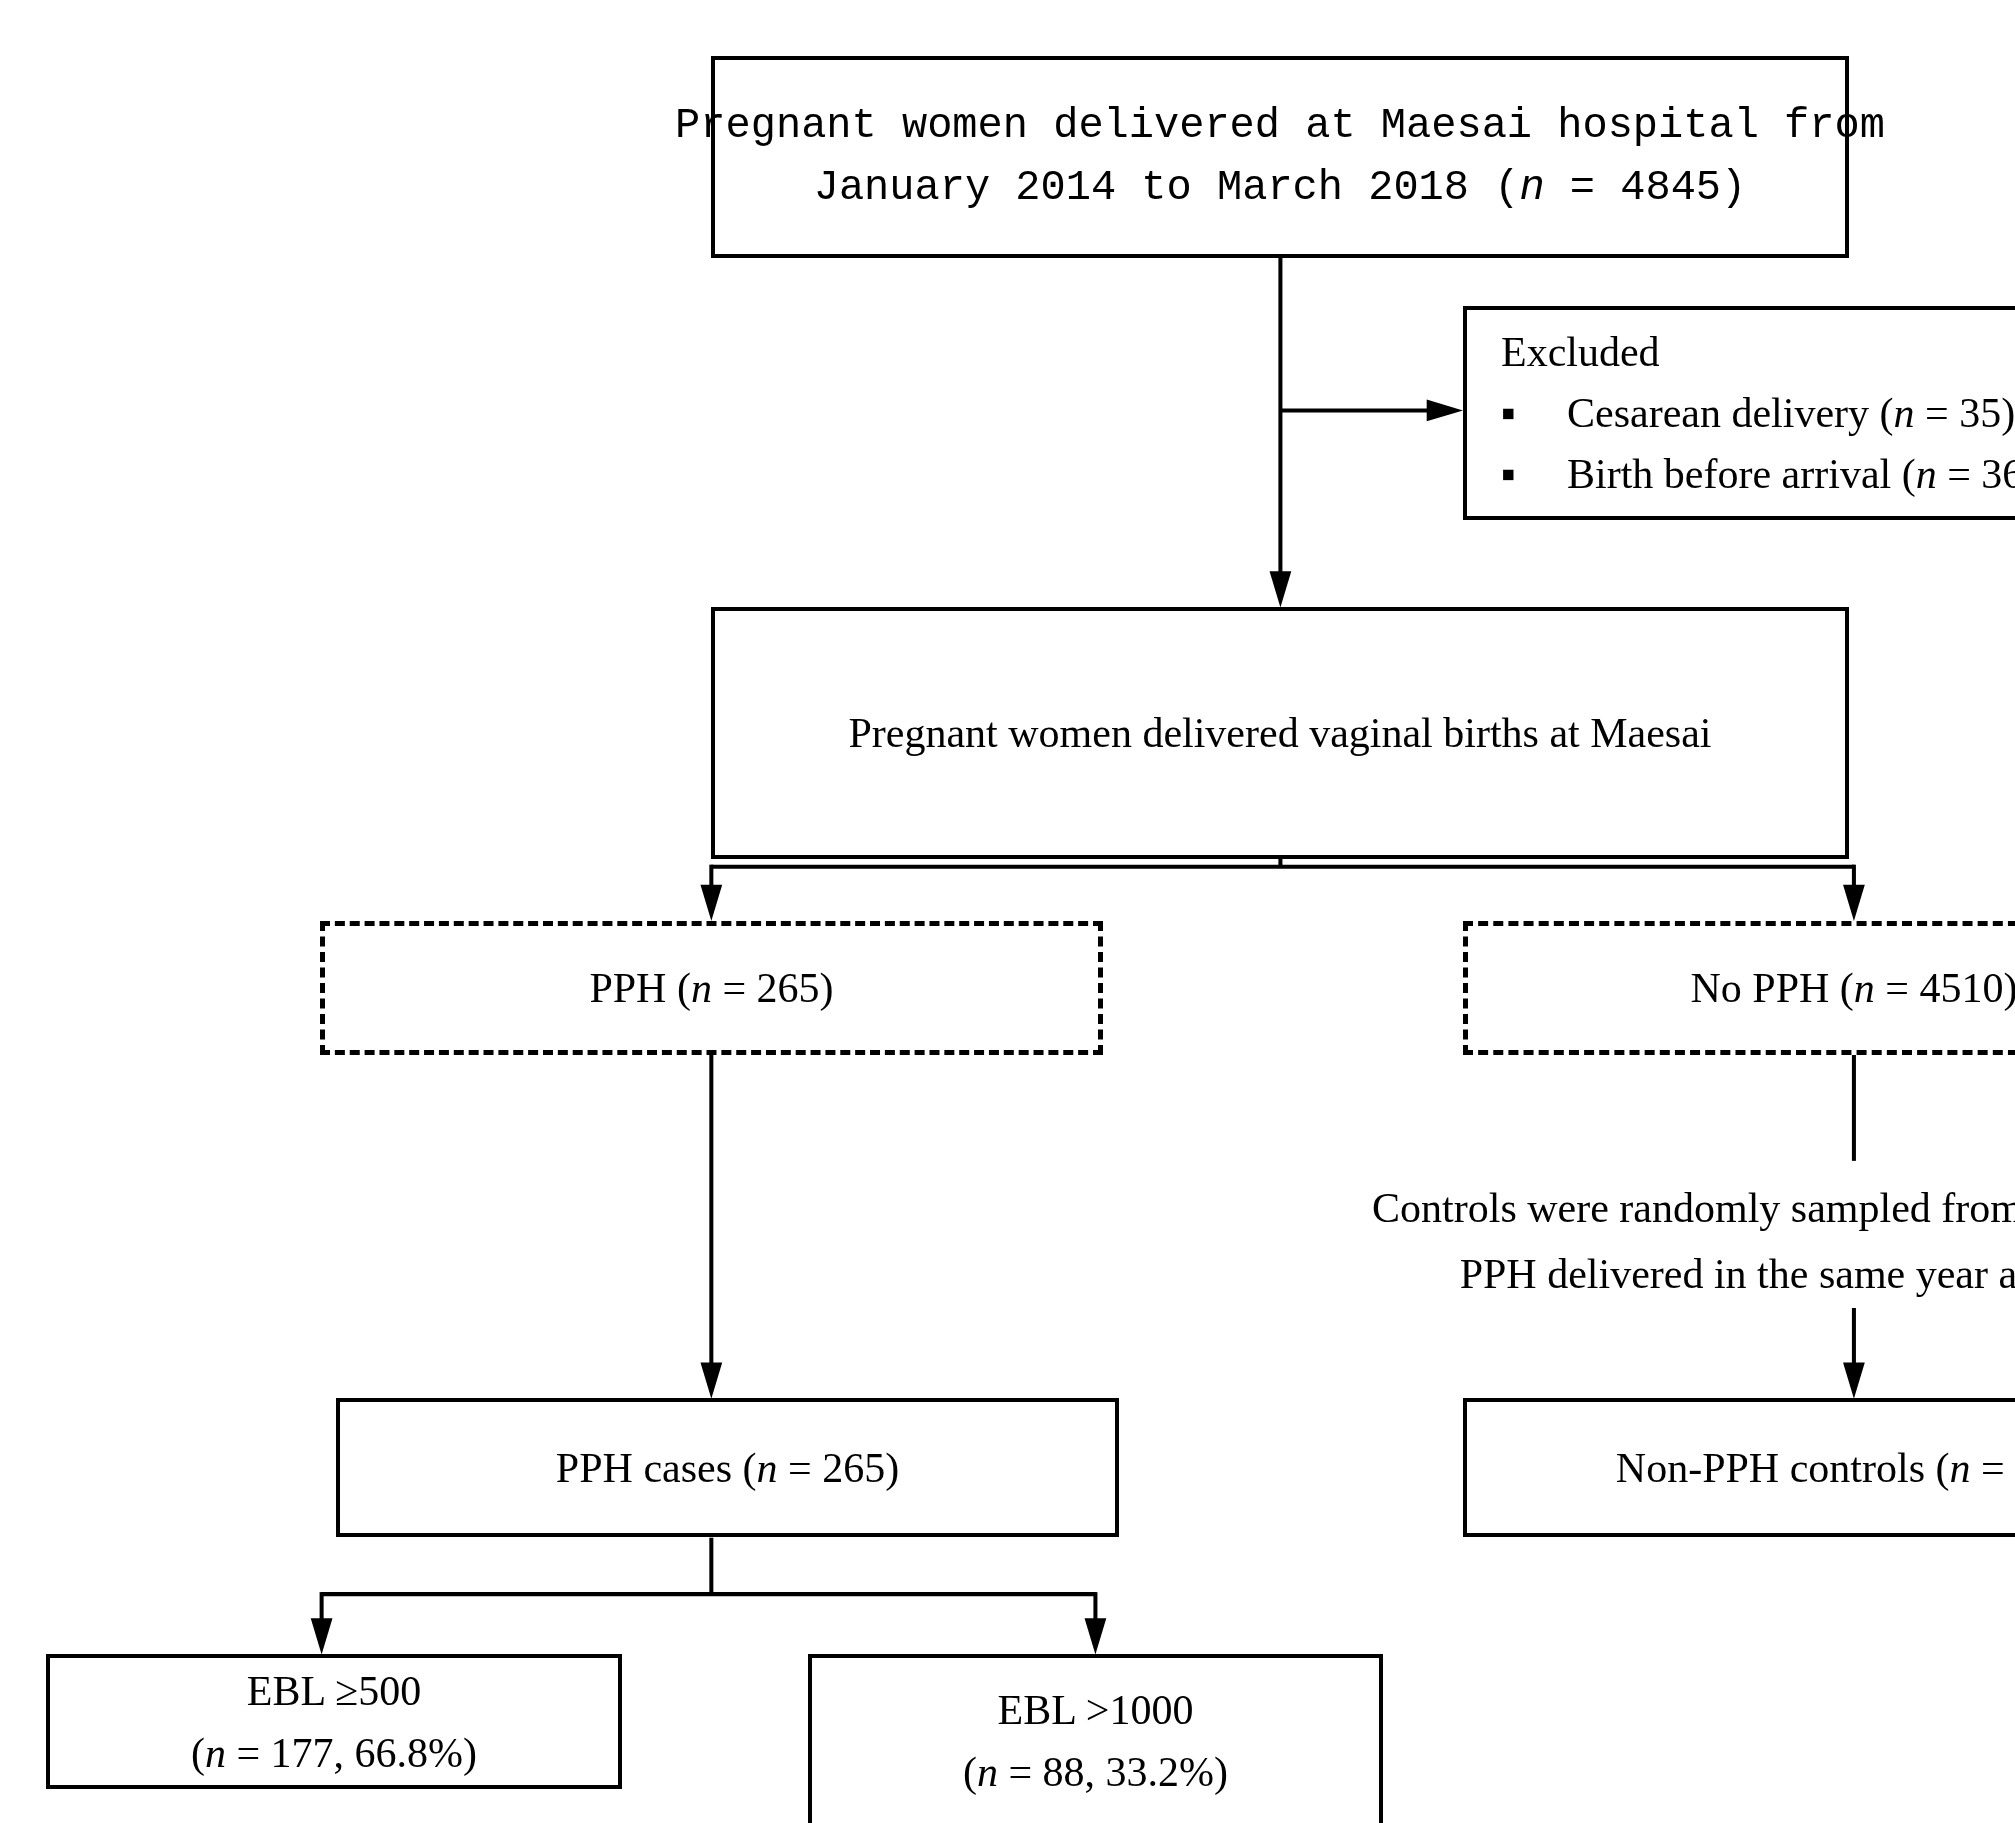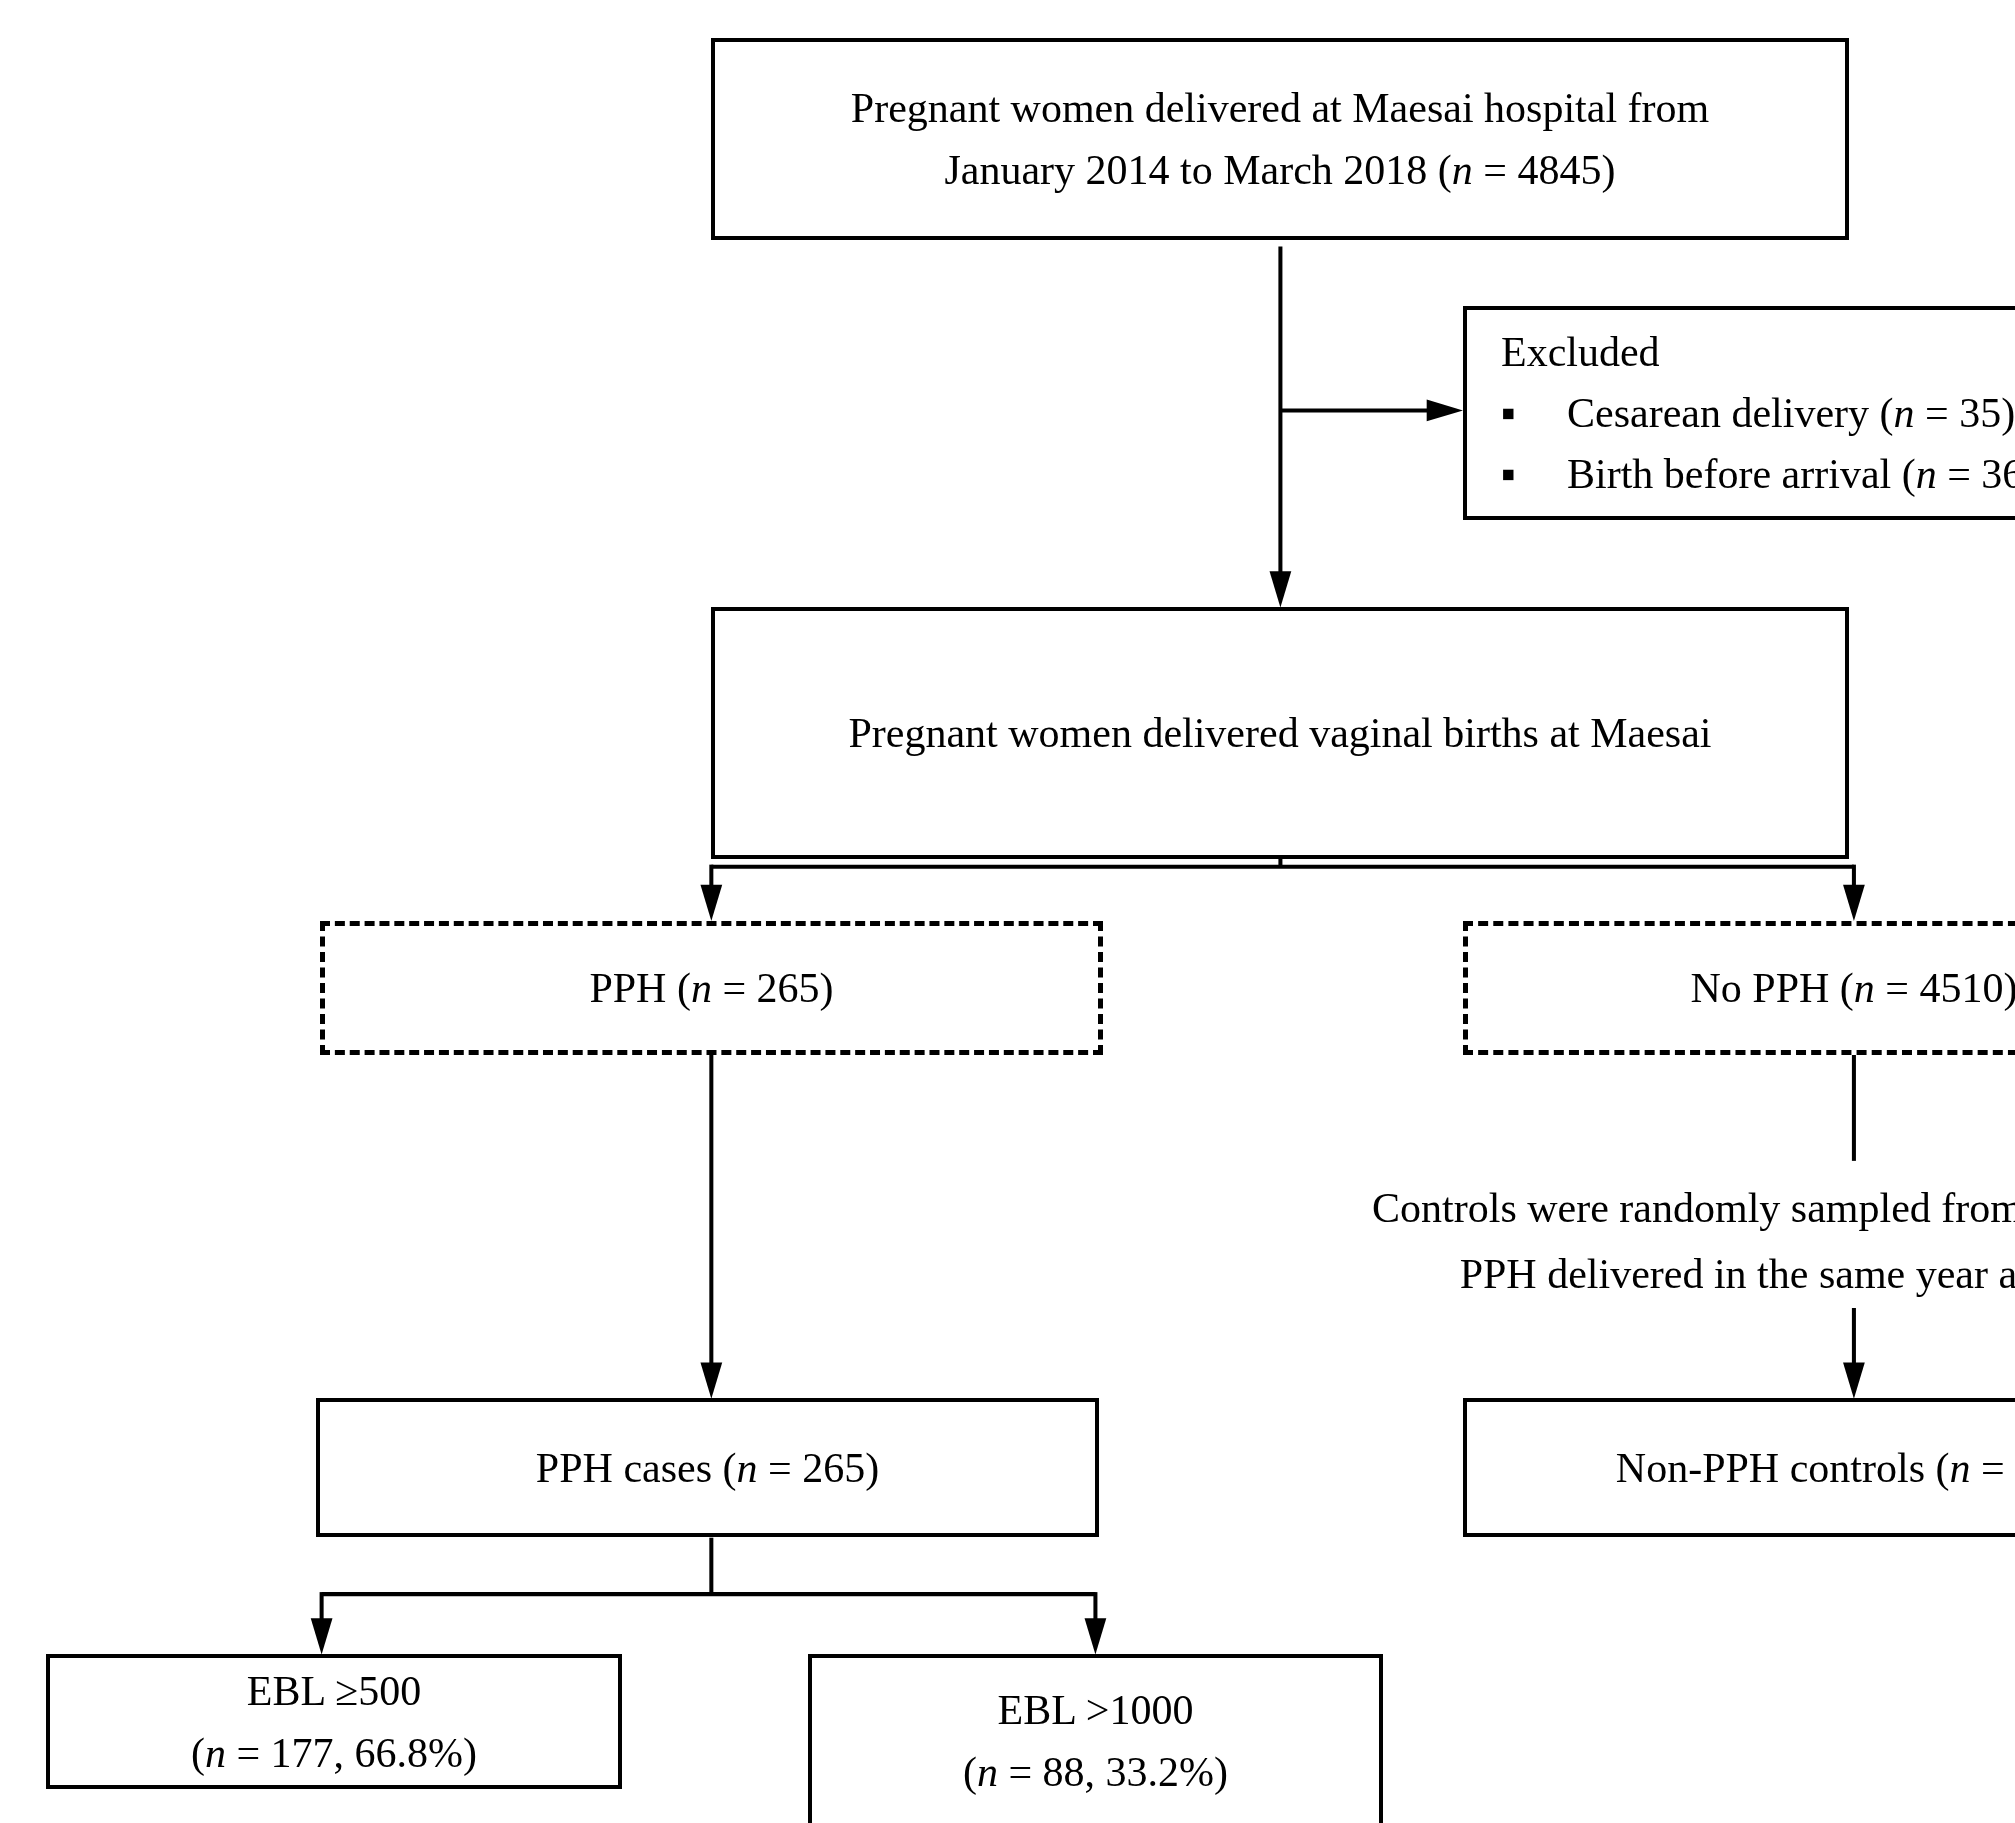--- a/index.html
+++ b/index.html
@@ -56,21 +56,21 @@
     <polygon points="3540,991 3540,1045 3630,1018"></polygon>
     <polygon points="1738,2195 1792,2195 1765,2285"></polygon>
     <polygon points="4573,2195 4627,2195 4600,2285"></polygon>
     <polygon points="1738,3380 1792,3380 1765,3470"></polygon>
     <polygon points="4573,3380 4627,3380 4600,3470"></polygon>
     <polygon points="771,4015 825,4015 798,4105"></polygon>
     <polygon points="2691,4015 2745,4015 2718,4105"></polygon>
   </g>
 </svg>
 
-<div class="box" style="left:711px; top:38px; width:1138px; height:202px;">
+<div class="box" style="left:711px; top:56px; width:1138px; height:202px;font-family:Liberation Mono, monospace;">
     <div class="tl"><span>Pregnant women delivered at Maesai hospital from</span></div>
     <div class="tl"><span>January 2014 to March 2018 (</span><span class="it">n</span><span> = 4845)</span></div>
   </div>
 
 <div class="box leftbox" style="left:1463px; top:306px; width:782px; height:214px;">
     <div class="tl"><span>Excluded</span></div>
     <div class="tl"><span class="blt">▪</span><span>Cesarean delivery (</span><span class="it">n</span><span> = 35)</span></div>
     <div class="tl"><span class="blt">▪</span><span>Birth before arrival (</span><span class="it">n</span><span> = 36)</span></div>
   </div>
 
@@ -84,21 +84,21 @@
 
 <div class="box dashed" style="left:1463px; top:921px; width:782px; height:134px;">
     <div class="tl"><span>No PPH (</span><span class="it">n</span><span> = 4510)</span></div>
   </div>
 
 <div class="note" style="left:1282px; top:1175px; width:1104px;">
     <div class="tl"><span>Controls were randomly sampled from women without</span></div>
     <div class="tl"><span>PPH delivered in the same year as case (1:2)</span></div>
   </div>
 
-<div class="box" style="left:316px; top:1398px; width:783px; height:139px;">
+<div class="box" style="left:336px; top:1398px; width:783px; height:139px;">
     <div class="tl"><span>PPH cases (</span><span class="it">n</span><span> = 265)</span></div>
   </div>
 
 <div class="box" style="left:1463px; top:1398px; width:782px; height:139px;">
     <div class="tl"><span>Non-PPH controls (</span><span class="it">n</span><span> = 530)</span></div>
   </div>
 
 <div class="box" style="left:46px; top:1654px; width:576px; height:135px;">
     <div class="tl"><span>EBL ≥500</span></div>
     <div class="tl"><span>(</span><span class="it">n</span><span> = 177, 66.8%)</span></div>

